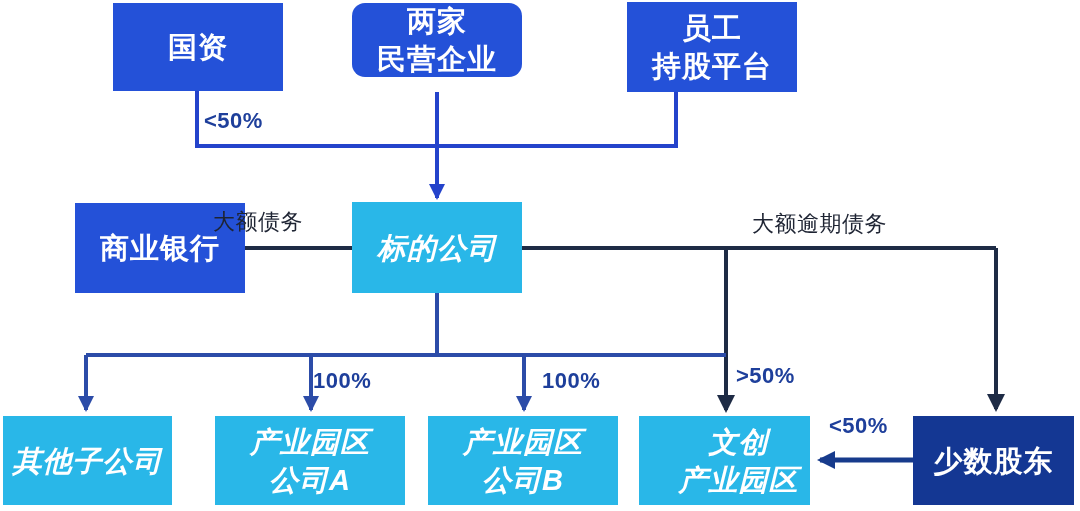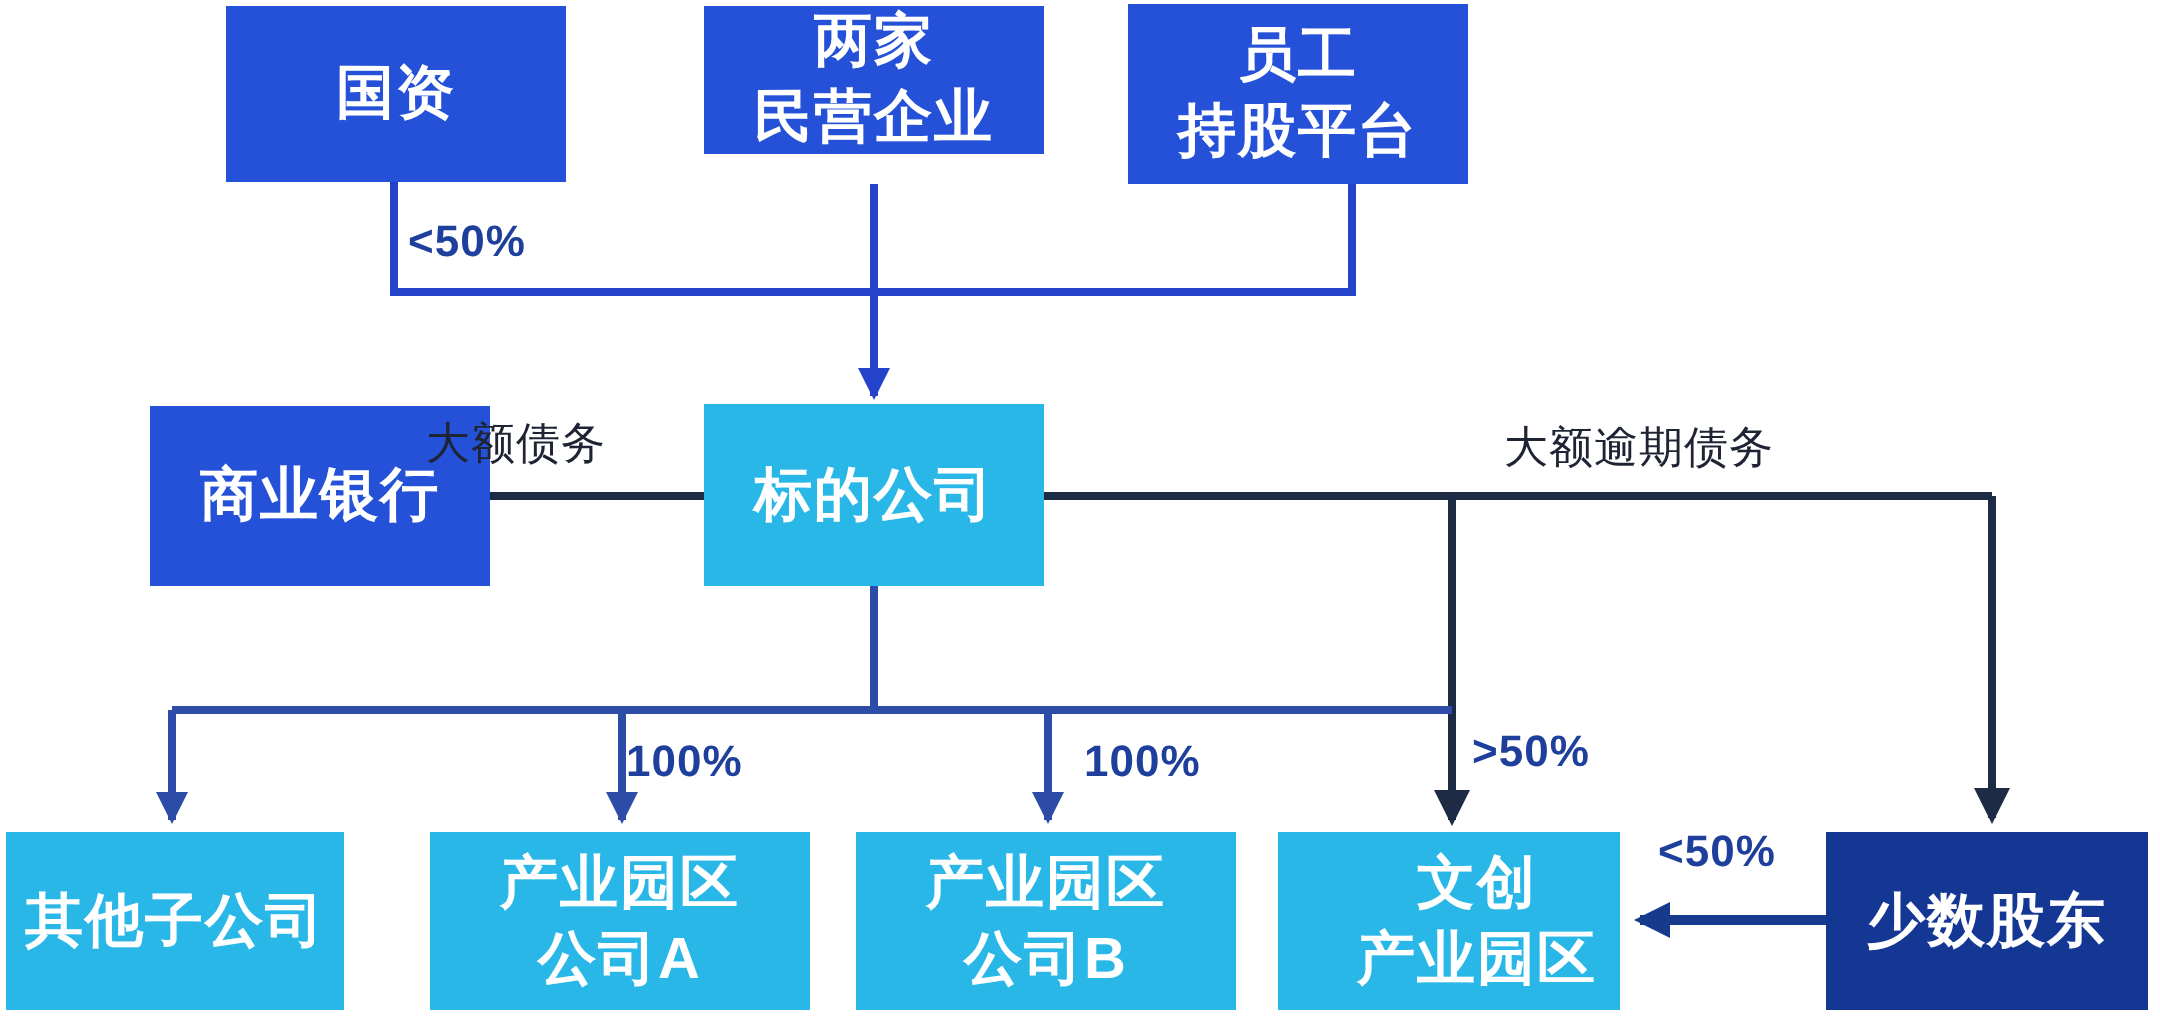--- a/index.html
+++ b/index.html
@@ -16,21 +16,21 @@
     display:flex;flex-direction:column;
     align-items:center;justify-content:center;
     color:#ffffff;
     font-size:29px;font-weight:600;
     line-height:38px;
     text-align:center;
     letter-spacing:1px;
     box-sizing:border-box;
   }
   .node.royal{background:var(--royal);}
-  .node.cyan{background:var(--cyan);}
+  .node.cyan{background:var(--cyan);font-style:italic;}
   .node.navy{background:var(--navy);}
   .edge-label{
     position:absolute;
     font-size:22px;
     white-space:nowrap;
     letter-spacing:0.5px;
   }
   .edge-label.blue{color:var(--label-blue);font-weight:600;}
   .edge-label.dark{color:var(--label-dark);font-weight:500;}
 </style>
@@ -70,25 +70,25 @@
     <path d="M311,355 L311,410" fill="none" stroke="var(--line-branch)" stroke-width="4" marker-end="url(#arr-branch)"></path>
     <path d="M524,355 L524,410" fill="none" stroke="var(--line-branch)" stroke-width="4" marker-end="url(#arr-branch)"></path>
 
     <path d="M913,460 L820,460" fill="none" stroke="var(--line-navy)" stroke-width="5" marker-end="url(#arr-navy)"></path>
   </svg>
 
   <div id="nodes">
       <div class="node royal" style="left: 113px; top: 3px; width: 170px; height: 88px;">
         <span>国资</span>
       </div>
-      <div class="node royal" style="left: 352px; top: 3px; width: 170px; height: 74px;">
+      <div class="node royal" style="left: 352px; top: 3px; width: 170px; height: 74px; border-radius: 13px;">
         <span>两家</span>
         <span>民营企业</span>
       </div>
-      <div class="node royal" style="left: 564px; top: 2px; width: 170px; height: 90px;">
+      <div class="node royal" style="left: 627px; top: 2px; width: 170px; height: 90px;">
         <span>员工</span>
         <span>持股平台</span>
       </div>
       <div class="node royal" style="left: 43px; top: 203px; width: 170px; height: 90px; margin-left: 32px;">
         <span>商业银行</span>
       </div>
       <div class="node cyan" style="left: 352px; top: 202px; width: 170px; height: 91px;">
         <span>标的公司</span>
       </div>
       <div class="node cyan" style="left: 3px; top: 416px; width: 169px; height: 89px;">

